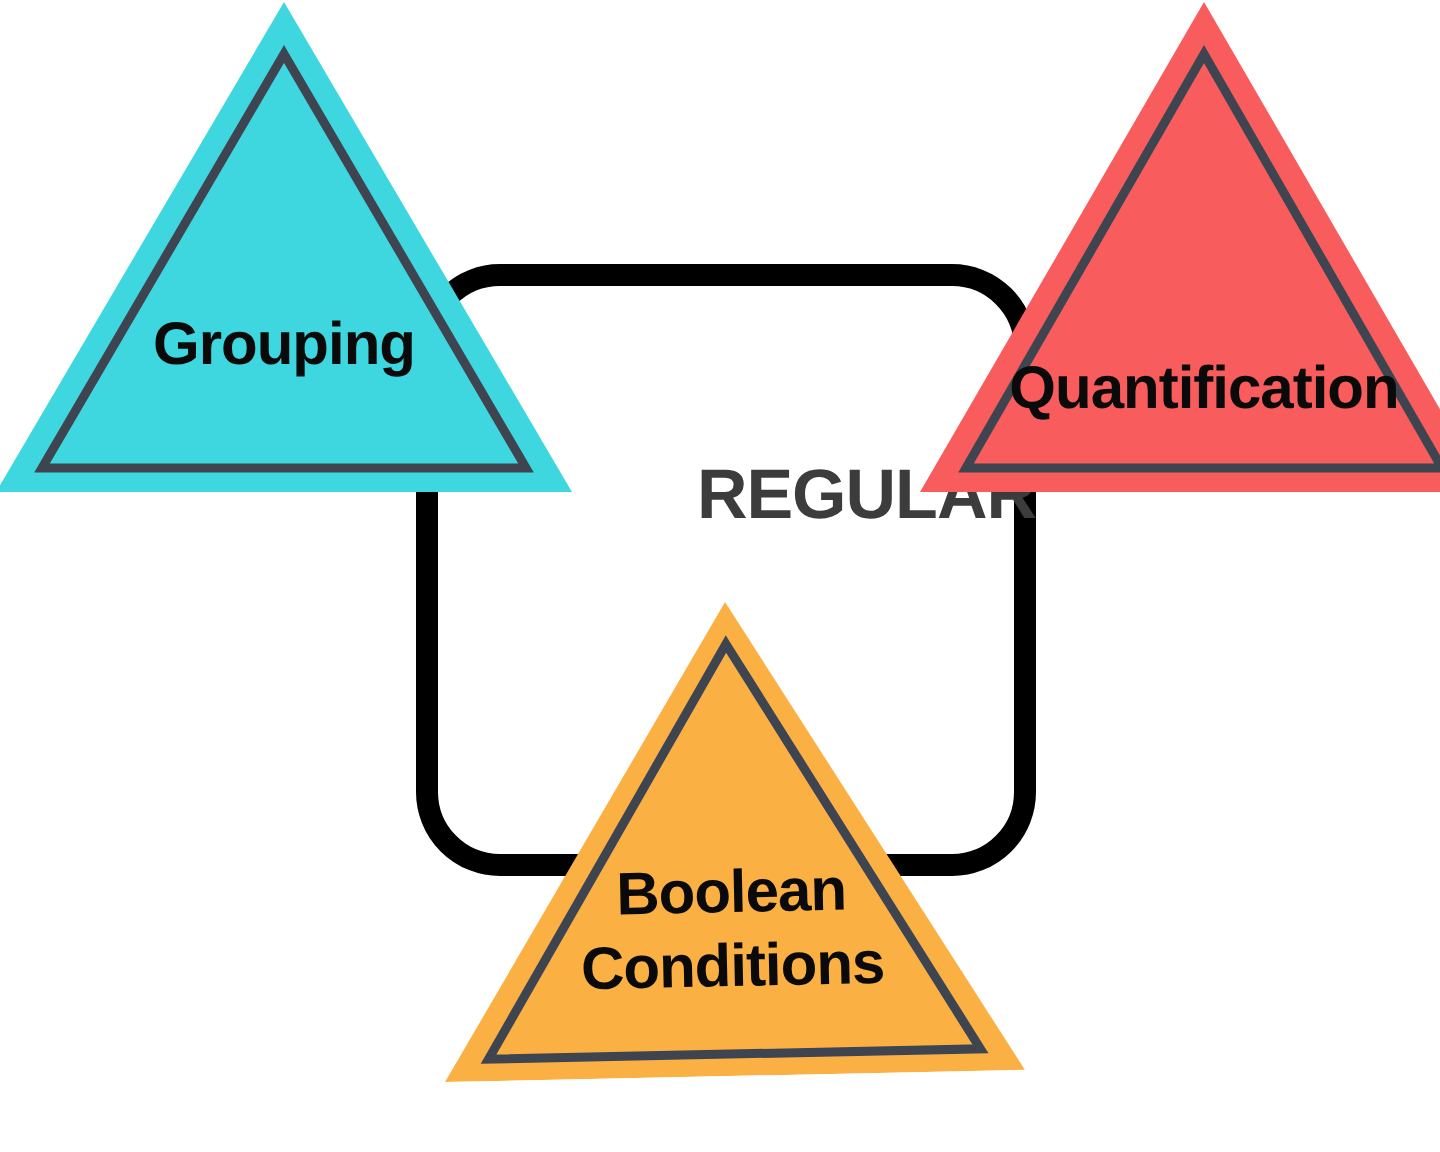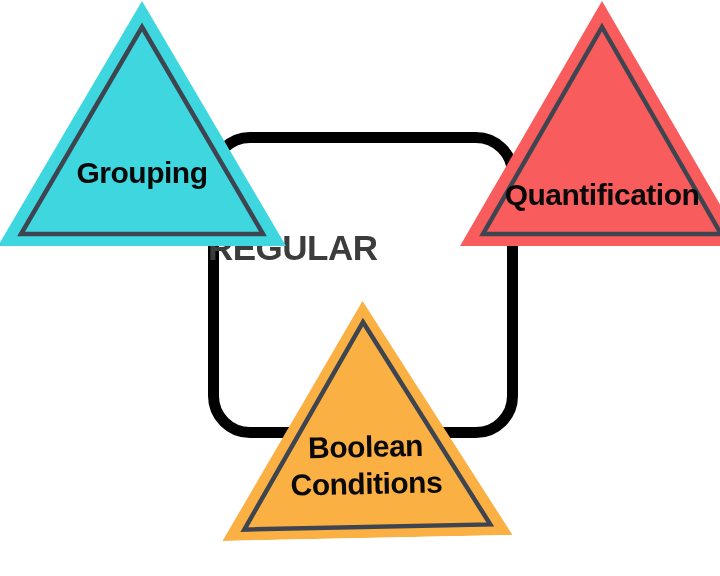--- a/index.html
+++ b/index.html
@@ -26,21 +26,21 @@
     border: 11px solid #000000;
     border-radius: 42px;
     z-index: 1;
   }
   
   .center-title {
     position: absolute;
     left: 208px;
     top: 224px;
     width: 310px;
-    text-align: left;
+    text-align: right;
     font-size: 35px;
     font-weight: bold;
     letter-spacing: -0.5px;
     line-height: 47px;
     color: #3c3c3c;
     z-index: 2;
   }
   
   .triangle {
     position: absolute;

